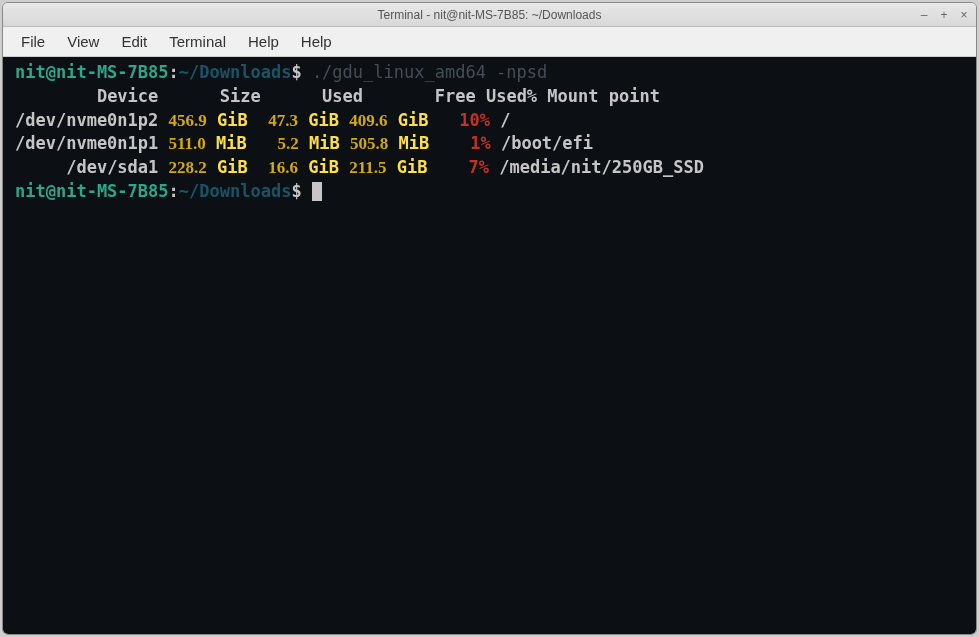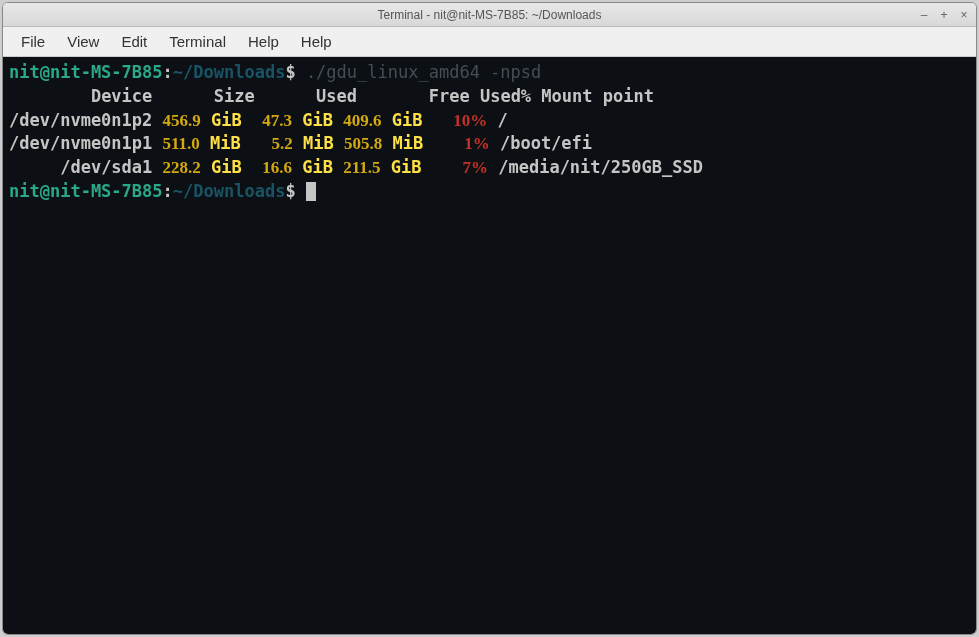--- a/index.html
+++ b/index.html
@@ -69,35 +69,35 @@
       padding: 4px 10px;
       cursor: pointer;
     }
     .terminal {
       flex: 1;
       background: #0c1014;
       font-family: 'DejaVu Sans Mono', 'Liberation Mono', monospace;
       font-size: 17px;
       line-height: 1.4;
       color: #c5c5c5;
-      padding: 4px 6px;
+      padding: 4px 12px;
       white-space: pre;
       overflow: hidden;
       font-weight: bold;
     }
     .prompt-user { color: #2aa889; font-weight: bold; }
     .prompt-colon { color: #c5c5c5; font-weight: bold; }
     .prompt-path { color: #195466; font-weight: bold; }
     .prompt-dollar { color: #c5c5c5; font-weight: bold; }
     .command { color: #444d56; font-weight: normal; }
     .header-text { color: #c5c5c5; }
     .device-col { color: #c5c5c5; }
     .num-yellow { color: #d4a80f; font-weight: bold; font-family: Liberation Serif, serif; }
     .unit { color: #fde047; }
-    .pct-red { color: #c23127; font-weight: bold; font-family: Liberation Serif, serif; }
+    .pct-red { color: #c23127; font-weight: bold; }
     .mount-col { color: #c5c5c5; }
     .cursor {
       display: inline-block;
       width: 10px;
       height: 19px;
       background: #c5c5c5;
       vertical-align: text-bottom;
     }
     .row { display: block; }
   </style>

